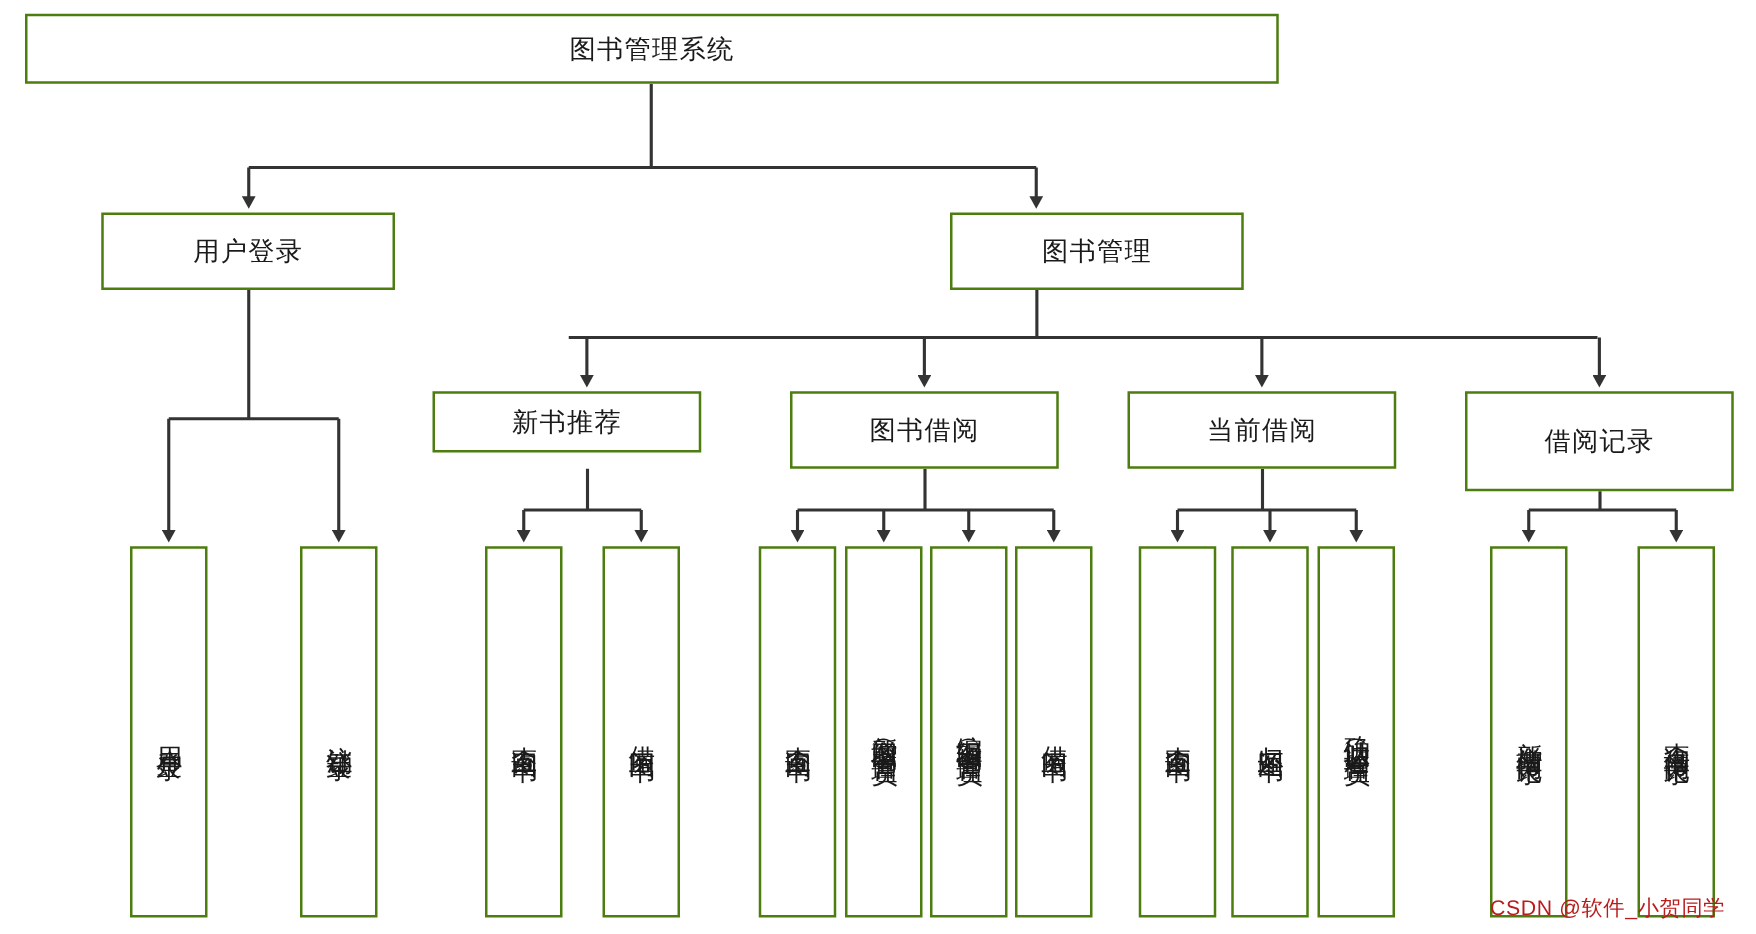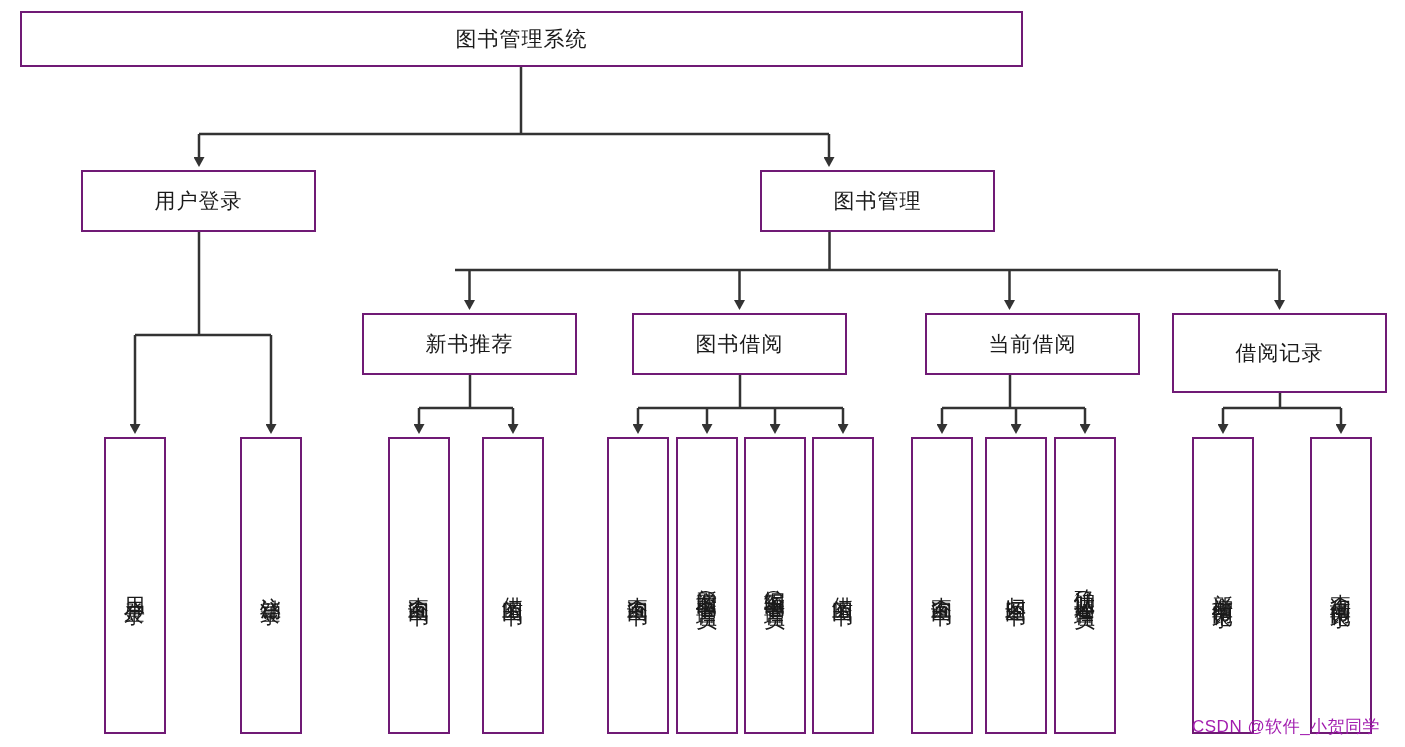--- a/index.html
+++ b/index.html
@@ -21,21 +21,21 @@
   #diagram-svg {
     position: absolute;
     left: 0;
     top: 0;
     width: 1405px;
     height: 747px;
   }
   .node {
     position: absolute;
     box-sizing: border-box;
-    border: 2px solid #701a75;
+    border: 2px solid #4d7c0f;
     background: #ffffff;
     display: flex;
     align-items: center;
     justify-content: center;
     color: #1a1a1a;
   }
   .node-h {
     font-size: 21px;
     letter-spacing: 1px;
     white-space: nowrap;
@@ -48,21 +48,21 @@
     line-height: 1;
     white-space: nowrap;
     padding: 4px 0;
   }
   .node-label {
     display: block;
   }
   .watermark {
     position: absolute;
     font-size: 17px;
-    color: #a21caf;
+    color: #b91c1c;
     white-space: nowrap;
     letter-spacing: 0.5px;
   }
 </style>
 </head>
 <body>
 
 <div id="canvas">
 
   <svg id="diagram-svg" viewBox="0 0 1405 747" xmlns="http://www.w3.org/2000/svg">
@@ -115,27 +115,27 @@
   <div id="level2-container">
       <div class="node node-h" style="left: 81px; top: 170px; width: 235px; height: 62px;">
         <span class="node-label">用户登录</span>
       </div>
       <div class="node node-h" style="left: 712px; top: 170px; width: 235px; height: 62px; margin-left: 48px;">
         <span class="node-label">图书管理</span>
       </div>
     </div>
 
   <div id="level3-container">
-      <div class="node node-h" style="left: 362px; top: 313px; width: 215px; height: 62px;">
+      <div class="node node-h" style="left: 346px; top: 313px; width: 215px; height: 49px;">
         <span class="node-label">新书推荐</span>
       </div>
       <div class="node node-h" style="left: 632px; top: 313px; width: 215px; height: 62px; text-align: center;">
         <span class="node-label">图书借阅</span>
       </div>
-      <div class="node node-h" style="left: 902px; top: 313px; width: 215px; height: 62px; margin-left: 23px;">
+      <div class="node node-h" style="left: 902px; top: 313px; width: 215px; height: 62px;">
         <span class="node-label">当前借阅</span>
       </div>
       <div class="node node-h" style="left: 1172px; top: 313px; width: 215px; height: 80px;">
         <span class="node-label">借阅记录</span>
       </div>
     </div>
 
   <div id="leaves-container">
       <div class="node node-v" style="left: 104px; top: 437px; width: 62px; height: 297px;">
         <span class="node-label">用户登录</span>

